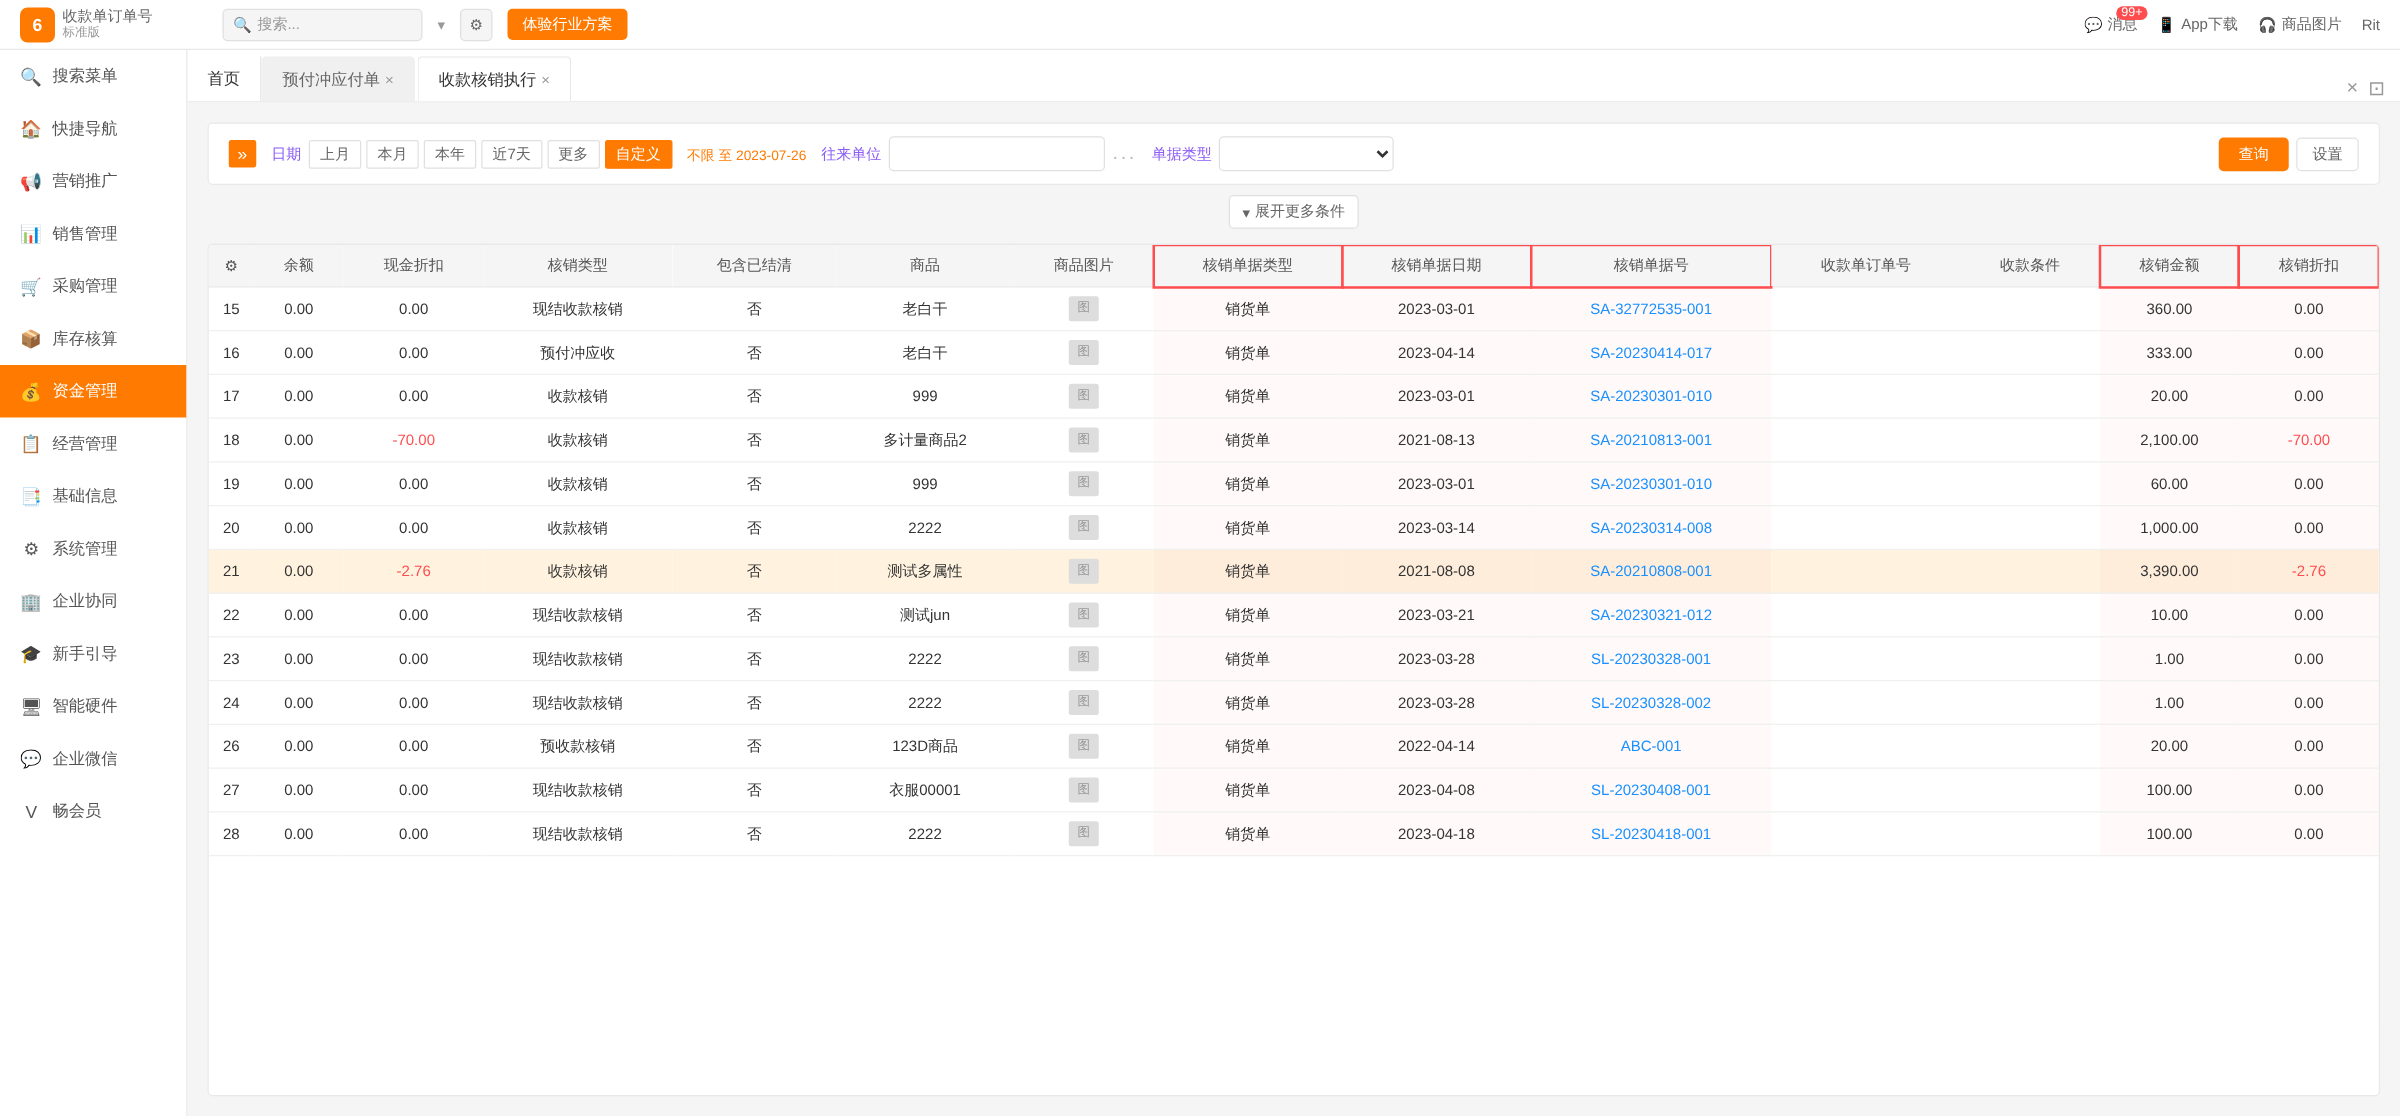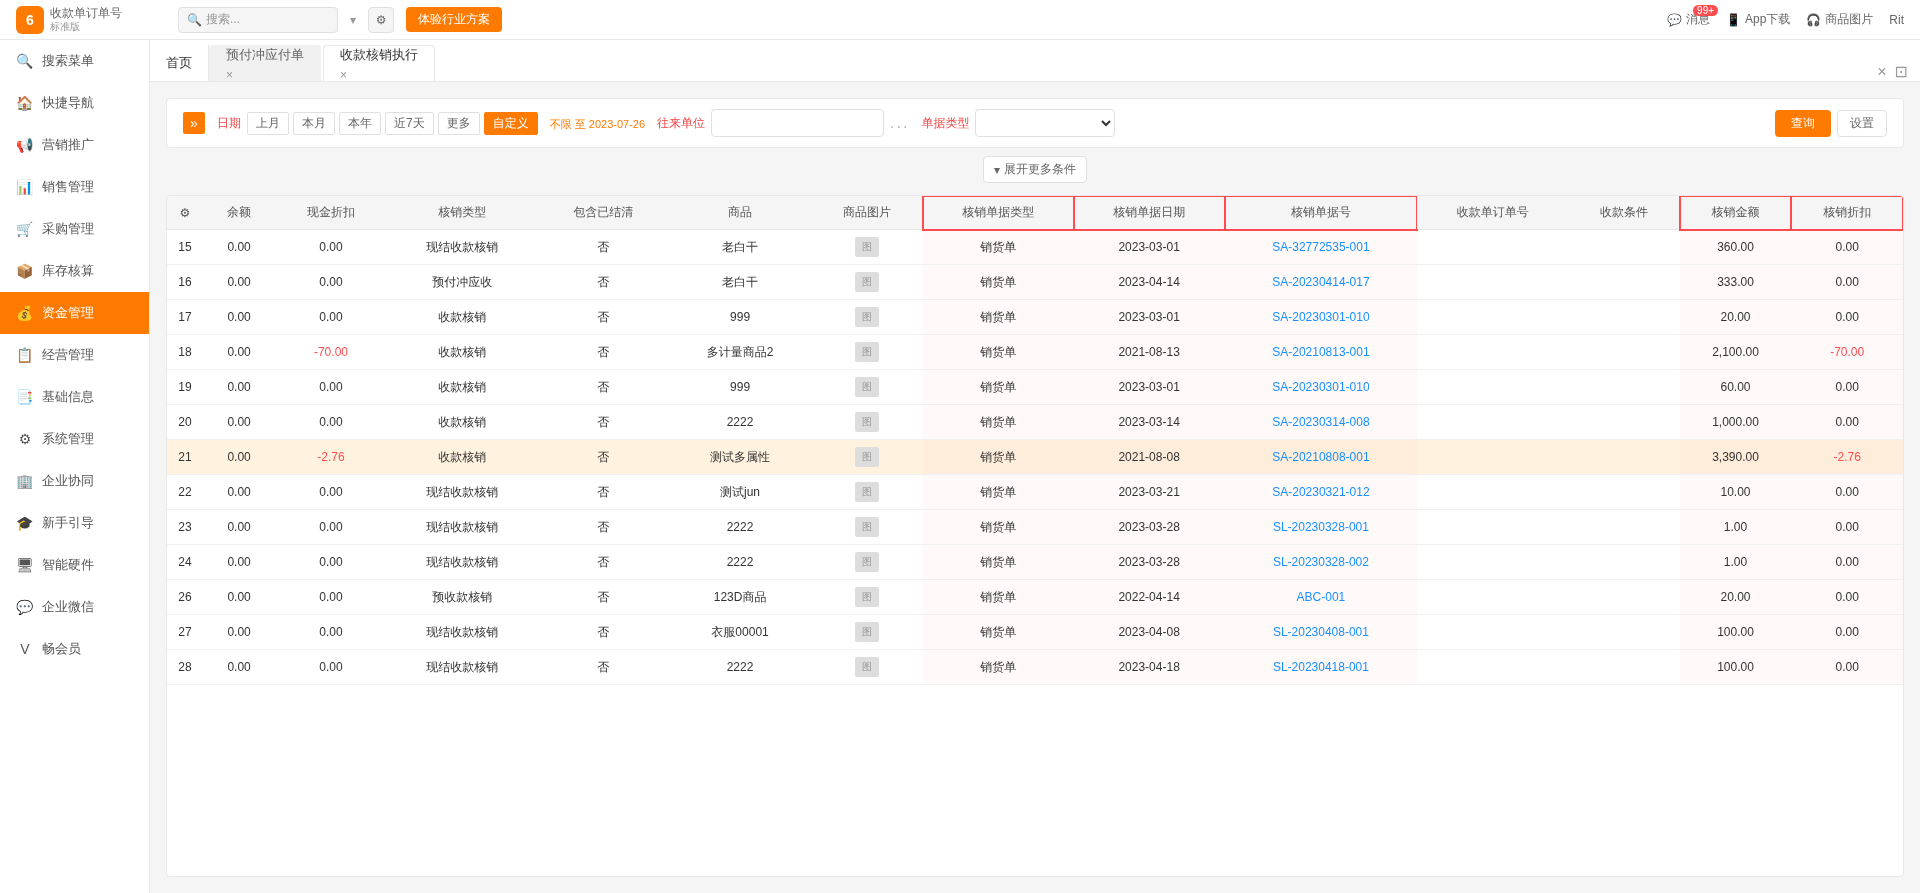--- a/index.html
+++ b/index.html
@@ -27,41 +27,41 @@
     .sidebar { width: 150px; background: #fff; border-right: 1px solid #e8e8e8; display: flex; flex-direction: column; }
     .sidebar-item { display: flex; align-items: center; gap: 8px; padding: 12px 16px; cursor: pointer; color: #555; font-size: 13px; }
     .sidebar-item.active { background: #ff7a00; color: #fff; border-radius: 0; }
     .sidebar-icon { font-size: 14px; width: 18px; text-align: center; }
 
     
     .content-area { flex: 1; display: flex; flex-direction: column; overflow: hidden; }
 
     
     .tab-bar { height: 42px; background: #fff; border-bottom: 1px solid #e8e8e8; display: flex; align-items: flex-end; padding: 0 0; }
-    .tab-item { height: 36px; padding: 0 16px; display: flex; gap: 4px; cursor: pointer; border: 1px solid transparent; border-bottom: none; font-size: 13px; color: #666; background: #f0f0f0; margin-right: 2px; border-radius: 4px 4px 0 0; flex-direction: column; }
+    .tab-item { height: 36px; padding: 0 16px; display: flex; align-items: center; gap: 4px; cursor: pointer; border: 1px solid transparent; border-bottom: none; font-size: 13px; color: #666; background: #f0f0f0; margin-right: 2px; border-radius: 4px 4px 0 0; }
     .tab-item.active { background: #fff; border-color: #e8e8e8; color: #333; }
     .tab-close { color: #999; font-size: 12px; cursor: pointer; }
     .tab-home { height: 36px; padding: 0 16px; display: flex; align-items: center; font-size: 13px; color: #333; cursor: pointer; border-right: 1px solid #e8e8e8; }
     .tab-spacer { flex: 1; }
     .tab-actions { display: flex; align-items: center; gap: 8px; padding: 0 12px; }
     .tab-action-btn { color: #999; font-size: 16px; cursor: pointer; }
 
     
     .page-content { flex: 1; background: #f5f5f5; padding: 16px; overflow: hidden; display: flex; flex-direction: column; }
     .page-title { font-size: 18px; font-weight: bold; color: #333; margin-bottom: 12px; display: flex; justify-content: space-between; align-items: center; }
     .page-title-actions { display: flex; gap: 8px; }
     .export-btn { display: flex; align-items: center; gap: 4px; color: #ff7a00; font-size: 12px; cursor: pointer; }
     .refresh-btn { display: flex; align-items: center; gap: 4px; color: #666; font-size: 12px; cursor: pointer; }
 
     
     .filter-bar { background: #fff; border: 1px solid #e8e8e8; border-radius: 4px; padding: 10px 16px; margin-bottom: 8px; }
     .filter-row { display: flex; align-items: center; gap: 12px; flex-wrap: wrap; }
     .filter-expand-btn { width: 22px; height: 22px; background: #ff7a00; border-radius: 2px; display: flex; align-items: center; justify-content: center; color: #fff; cursor: pointer; font-size: 14px; }
     .filter-item { display: flex; align-items: center; gap: 6px; }
-    .filter-label { color: #ef4444; font-size: 12px; white-space: nowrap; }
+    .filter-label { color: #8b5cf6; font-size: 12px; white-space: nowrap; }
     .filter-date-btns { display: flex; gap: 4px; }
     .date-btn { padding: 2px 8px; border: 1px solid #e0e0e0; border-radius: 2px; background: #fff; color: #666; font-size: 12px; cursor: pointer; }
     .date-btn.custom { background: #ff7a00; color: #fff; border-color: #ff7a00; }
     .date-range { color: #ff7a00; font-size: 11px; margin-top: 2px; }
     .filter-input { height: 28px; border: 1px solid #e0e0e0; border-radius: 4px; padding: 0 8px; font-size: 12px; color: #333; min-width: 160px; }
     .filter-dots { color: #bbb; font-size: 16px; letter-spacing: 2px; }
     .filter-select { height: 28px; border: 1px solid #e0e0e0; border-radius: 4px; padding: 0 8px; font-size: 12px; color: #333; min-width: 140px; background: #fff; }
     .query-btn { background: #ff7a00; color: #fff; border: none; border-radius: 4px; padding: 5px 16px; font-size: 12px; cursor: pointer; }
     .settings-btn { background: #fff; color: #666; border: 1px solid #e0e0e0; border-radius: 4px; padding: 4px 12px; font-size: 12px; cursor: pointer; }
     .expand-conditions { display: flex; align-items: center; gap: 4px; color: #666; font-size: 12px; cursor: pointer; border: 1px solid #e0e0e0; border-radius: 4px; padding: 4px 10px; background: #fff; margin-bottom: 6px; }

